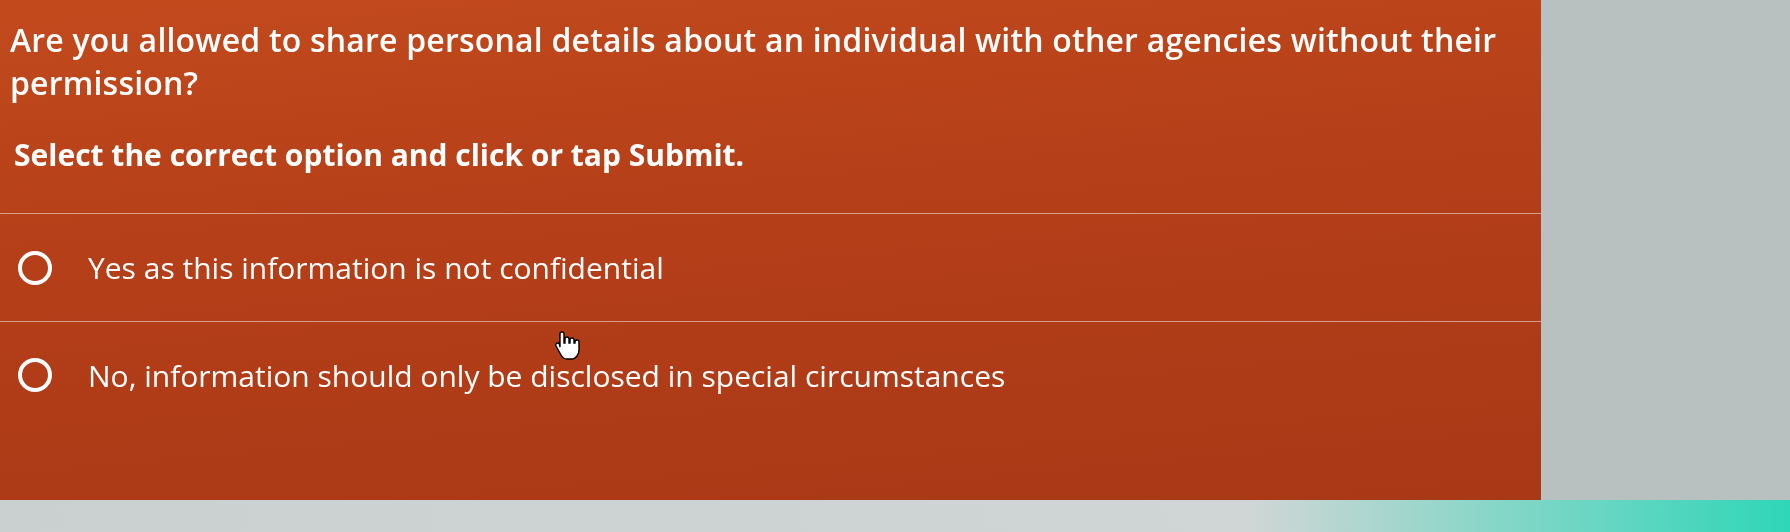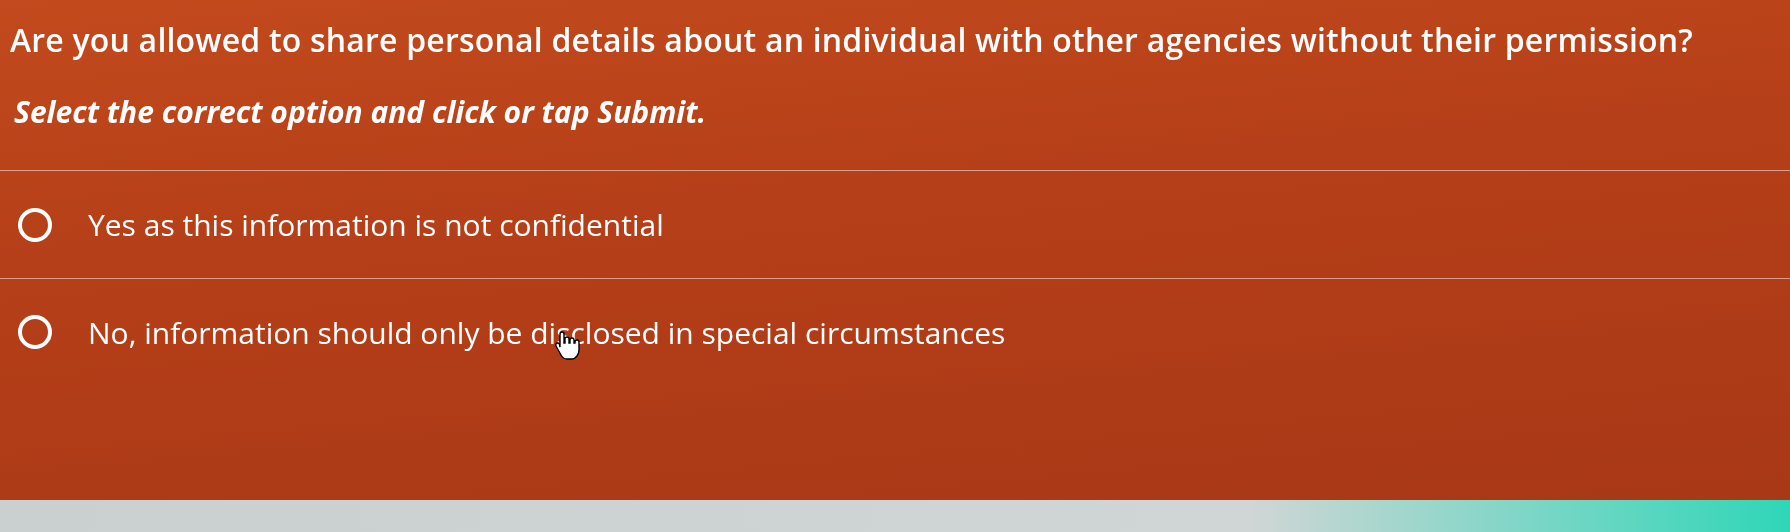--- a/index.html
+++ b/index.html
@@ -6,40 +6,39 @@
     margin: 0;
     padding: 0;
     width: 1790px;
     height: 532px;
     overflow: hidden;
     font-family: "Segoe UI", "Open Sans", Arial, sans-serif;
     background: #b8c0c0;
   }
   .quiz-panel {
     position: relative;
-    width: 1790px;
+    width: 1541px;
     height: 500px;
     background: linear-gradient(175deg, #c24a1d 0%, #b53f18 40%, #a93817 100%);
     color: #ffffff;
     box-sizing: border-box;
     padding-top: 8px;
   }
   .question-text {
     font-size: 32px;
     font-weight: 600;
     padding: 10px 10px 4px 10px;
     color: #fefefe;
     letter-spacing: .2px;
   }
   .instruction-text {
     font-size: 30px;
     font-weight: 700;
     padding: 26px 10px 38px 14px;
     color: #ffffff;
-    font-style: italic;
   }
   .option-row {
     position: relative;
     display: flex;
     align-items: center;
     height: 108px;
     border-top: 1px solid rgba(255,255,255,0.5);
     box-sizing: border-box;
     padding-left: 18px;
     cursor: pointer;

